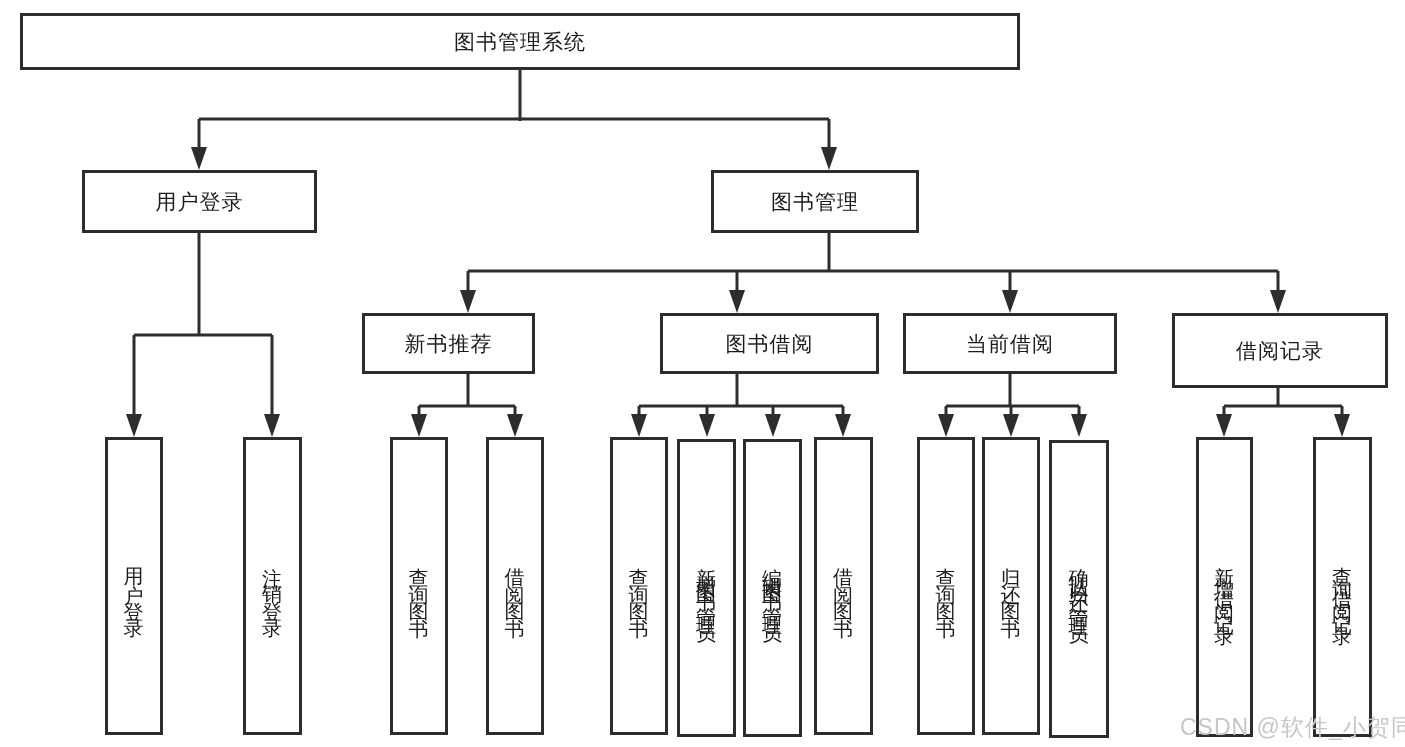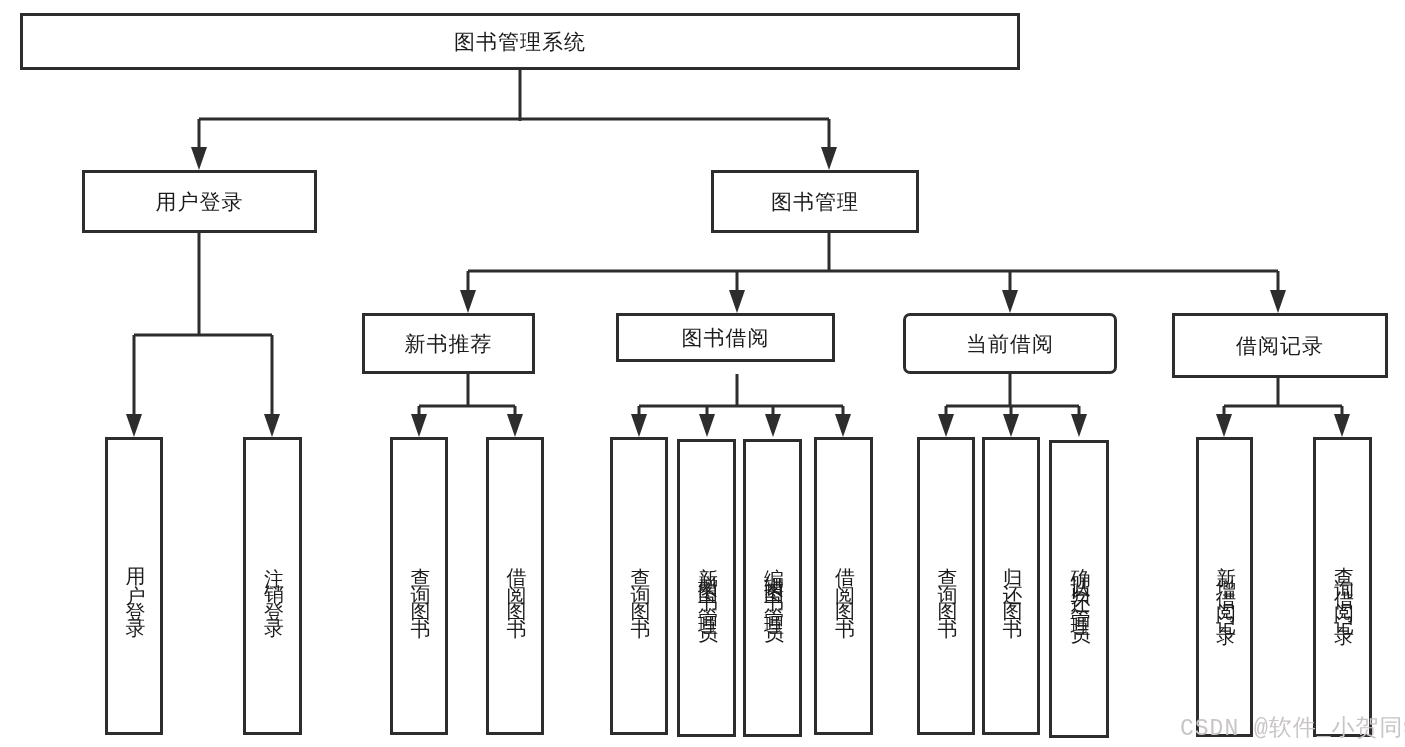--- a/index.html
+++ b/index.html
@@ -1,21 +1,21 @@
 <!DOCTYPE html>
 <html><head>
 <meta charset="utf-8">
 <style>
   html,body{margin:0;padding:0;background:#ffffff;}
   .stage{
     position:relative;
     width:1405px;
     height:747px;
     background:#ffffff;
-    font-family:Liberation Mono, monospace;
+    font-family:Liberation Sans, sans-serif;
     overflow:hidden;
   }
   .wires{position:absolute;left:0;top:0;width:1405px;height:747px;}
   .wires path{stroke:#2d2d2d;stroke-width:3;fill:none;}
   .wires polygon{fill:#2d2d2d;stroke:none;}
   .hbox{
     position:absolute;
     display:flex;align-items:center;justify-content:center;
     border:3px solid #2d2d2d;background:#ffffff;box-sizing:border-box;
     font-size:21px;color:#1b1b1b;letter-spacing:1px;
@@ -91,27 +91,27 @@
   <div class="hbox" style="left:82px;top:170px;width:235px;height:63px;">
     <span>用户登录</span>
   </div>
   <div class="hbox" style="left:711px;top:170px;width:208px;height:63px;">
     <span>图书管理</span>
   </div>
 
   <div class="hbox" style="left:362px;top:313px;width:173px;height:61px;">
     <span>新书推荐</span>
   </div>
-  <div class="hbox" style="left:616px;top:313px;width:219px;height:49px;">
+  <div class="hbox" style="left:660px;top:313px;width:219px;height:61px;">
     <span>图书借阅</span>
   </div>
-  <div class="hbox" style="left:903px;top:313px;width:214px;height:61px;border-radius:7px;">
+  <div class="hbox" style="left:903px;top:313px;width:214px;height:61px;">
     <span>当前借阅</span>
   </div>
-  <div class="hbox" style="left:1172px;top:313px;width:216px;height:65px;">
+  <div class="hbox" style="left:1172px;top:313px;width:216px;height:75px;">
     <span>借阅记录</span>
   </div>
 
   <div class="vbox" style="left:105px;top:437px;width:58px;height:298px;">
     <span>用户登录</span>
   </div>
   <div class="vbox" style="left:243px;top:437px;width:59px;height:298px;">
     <span>注销登录</span>
   </div>
 

